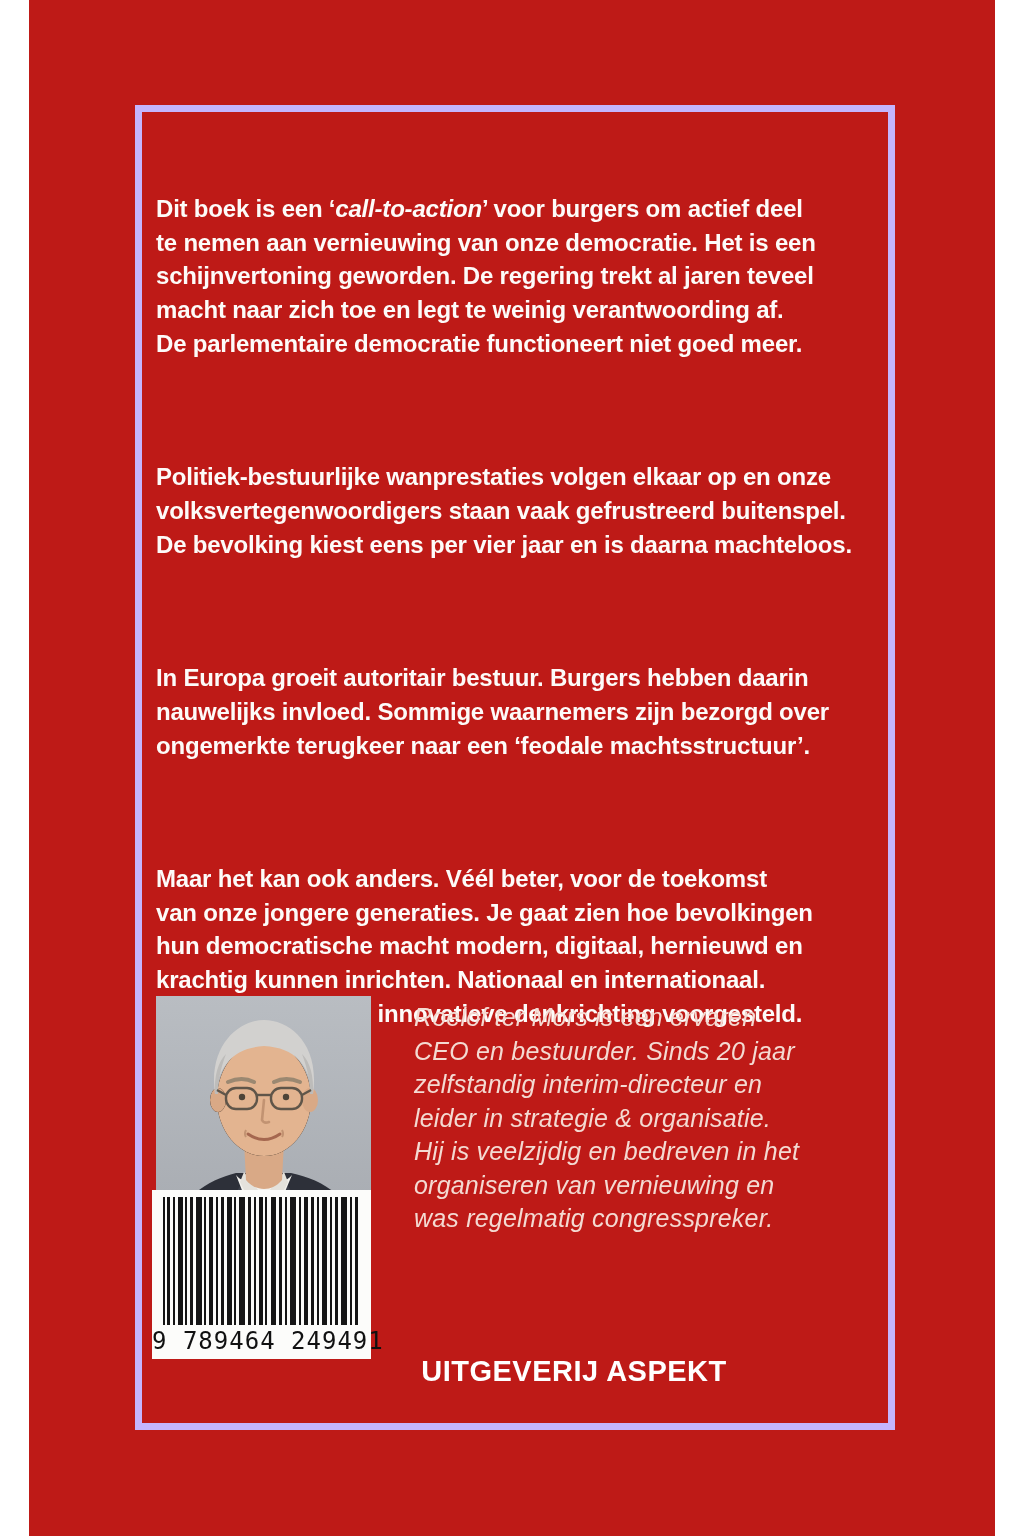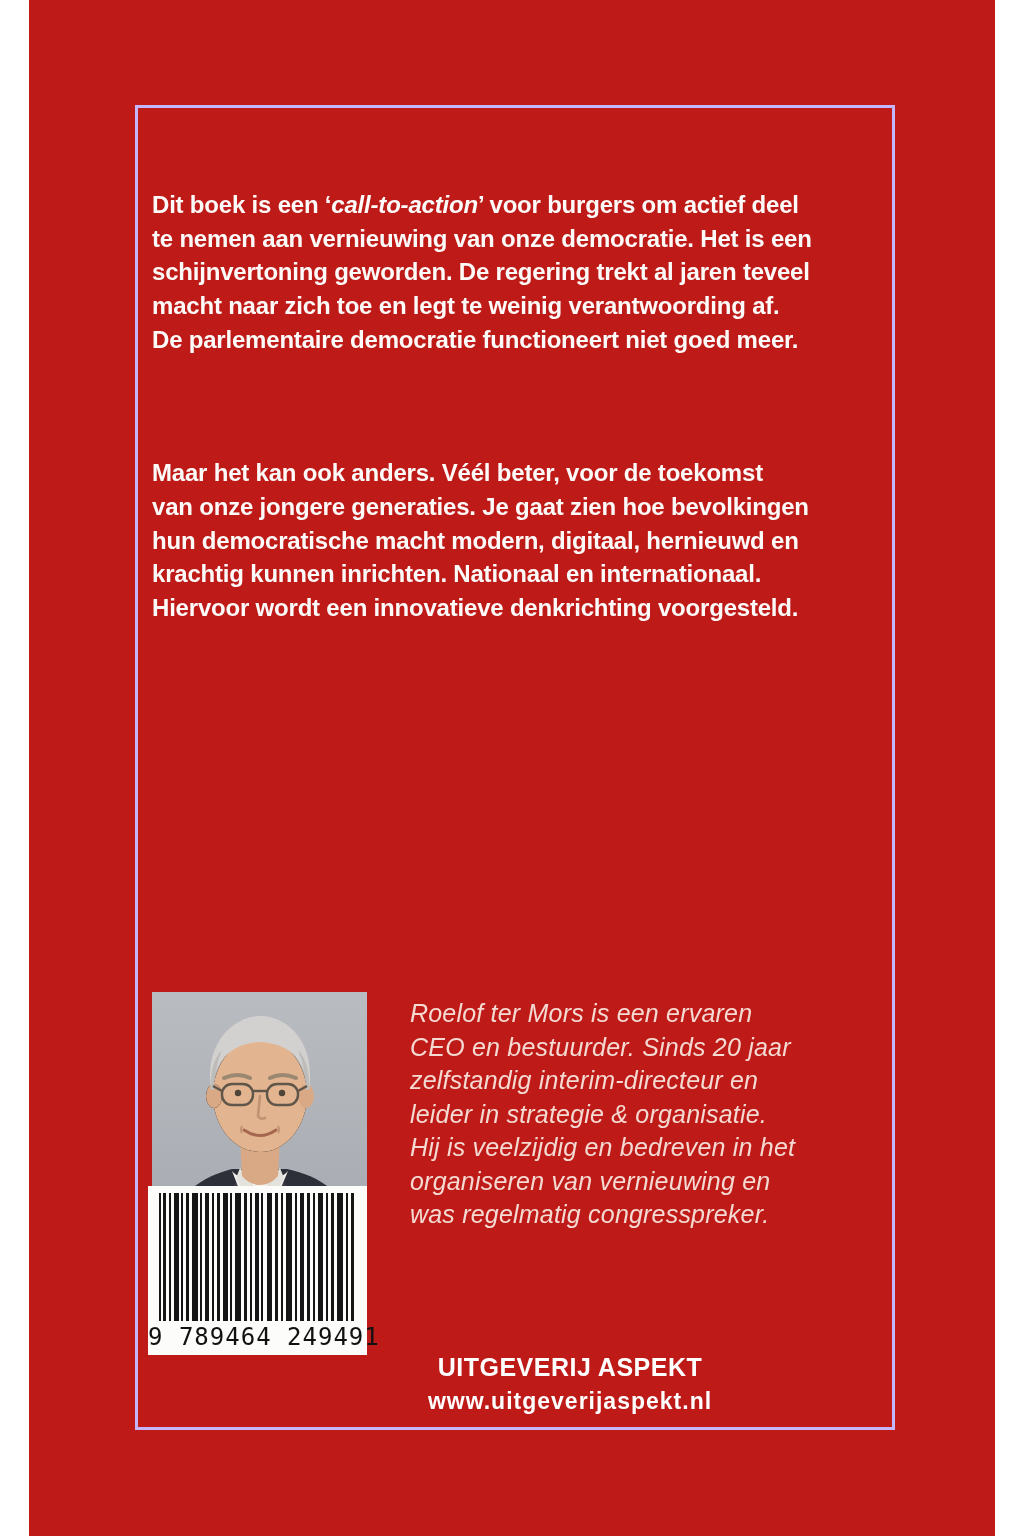--- a/index.html
+++ b/index.html
@@ -7,21 +7,21 @@
     width:1024px;height:1536px;position:relative;background:#ffffff;
     font-family:"Liberation Sans", sans-serif;
     -webkit-font-smoothing:antialiased;
   }
   .cover{
     position:absolute;left:29px;top:0;width:966px;height:1536px;
     background:#be1a17;
   }
   .frame{
     position:absolute;left:106px;top:105px;width:760px;height:1325px;
-    border:3px solid #c4b5fd;box-sizing:border-box;
+    border:7px solid #c4b5fd;box-sizing:border-box;
   }
   .body-text{
     position:absolute;left:14px;top:13px;width:736px;
     color:#fdfbf9;font-weight:bold;font-size:24px;line-height:33.6px;
     letter-spacing:-0.2px;white-space:pre;
   }
   .body-text p{margin:0 0 33px 0;}
   .body-text em{font-style:italic;font-weight:bold;}
   .author-photo{
     position:absolute;left:14px;top:884px;width:215px;height:250px;
@@ -41,39 +41,45 @@
     position:absolute;left:0;bottom:4px;width:100%;text-align:center;
     color:#111111;background:transparent;
     font-family:"DejaVu Sans Mono", monospace;
     font-size:24px;letter-spacing:1px;white-space:pre;
   }
   .publisher{
     position:absolute;left:258px;top:1242px;width:348px;text-align:center;
     color:#ffffff;
   }
   .publisher-name{
-    font-size:25px;font-weight:bold;letter-spacing:0.5px;line-height:34px;
+    font-size:29px;font-weight:bold;letter-spacing:0.5px;line-height:34px;
   }
   .publisher-site{
     font-size:23px;font-weight:bold;letter-spacing:1px;line-height:30px;
     margin-top:2px;
   }
 </style>
 </head>
 <body>
 
 <div class="cover">
   <div class="frame">
 
     <div class="body-text">
       <p><span>Dit boek is een ‘</span><em>call-to-action</em><span>’ voor burgers om actief deel
 te nemen aan vernieuwing van onze democratie. Het is een
 schijnvertoning geworden. De regering trekt al jaren teveel
 macht naar zich toe en legt te weinig verantwoording af.
 De parlementaire democratie functioneert niet goed meer.</span></p>
+      <p>Politiek-bestuurlijke wanprestaties volgen elkaar op en onze
+volksvertegenwoordigers staan vaak gefrustreerd buitenspel.
+De bevolking kiest eens per vier jaar en is daarna machteloos.</p>
+      <p>In Europa groeit autoritair bestuur. Burgers hebben daarin
+nauwelijks invloed. Sommige waarnemers zijn bezorgd over
+ongemerkte terugkeer naar een ‘feodale machtsstructuur’.</p>
       <p>Maar het kan ook anders. Véél beter, voor de toekomst
 van onze jongere generaties. Je gaat zien hoe bevolkingen
 hun democratische macht modern, digitaal, hernieuwd en
 krachtig kunnen inrichten. Nationaal en internationaal.
 Hiervoor wordt een innovatieve denkrichting voorgesteld.</p>
     </div>
 
     <svg class="author-photo" viewBox="0 0 215 250" width="215" height="250">
       <defs>
         <linearGradient id="bgGrad" x1="0" y1="0" x2="0" y2="1">
@@ -167,17 +173,16 @@
           <rect x="178" y="0" width="6" height="128"></rect>
           <rect x="187" y="0" width="2" height="128"></rect>
           <rect x="192" y="0" width="3" height="128"></rect>
         </g>
       </svg>
       <div class="barcode-number">9 789464 249491</div>
     </div>
 
     <div class="publisher">
       <div class="publisher-name">UITGEVERIJ ASPEKT</div>
-      <div class="publisher-site">www.uitgeverijaspekt.nl</div>
     </div>
 
   </div>
 </div>
 
 </body></html>

